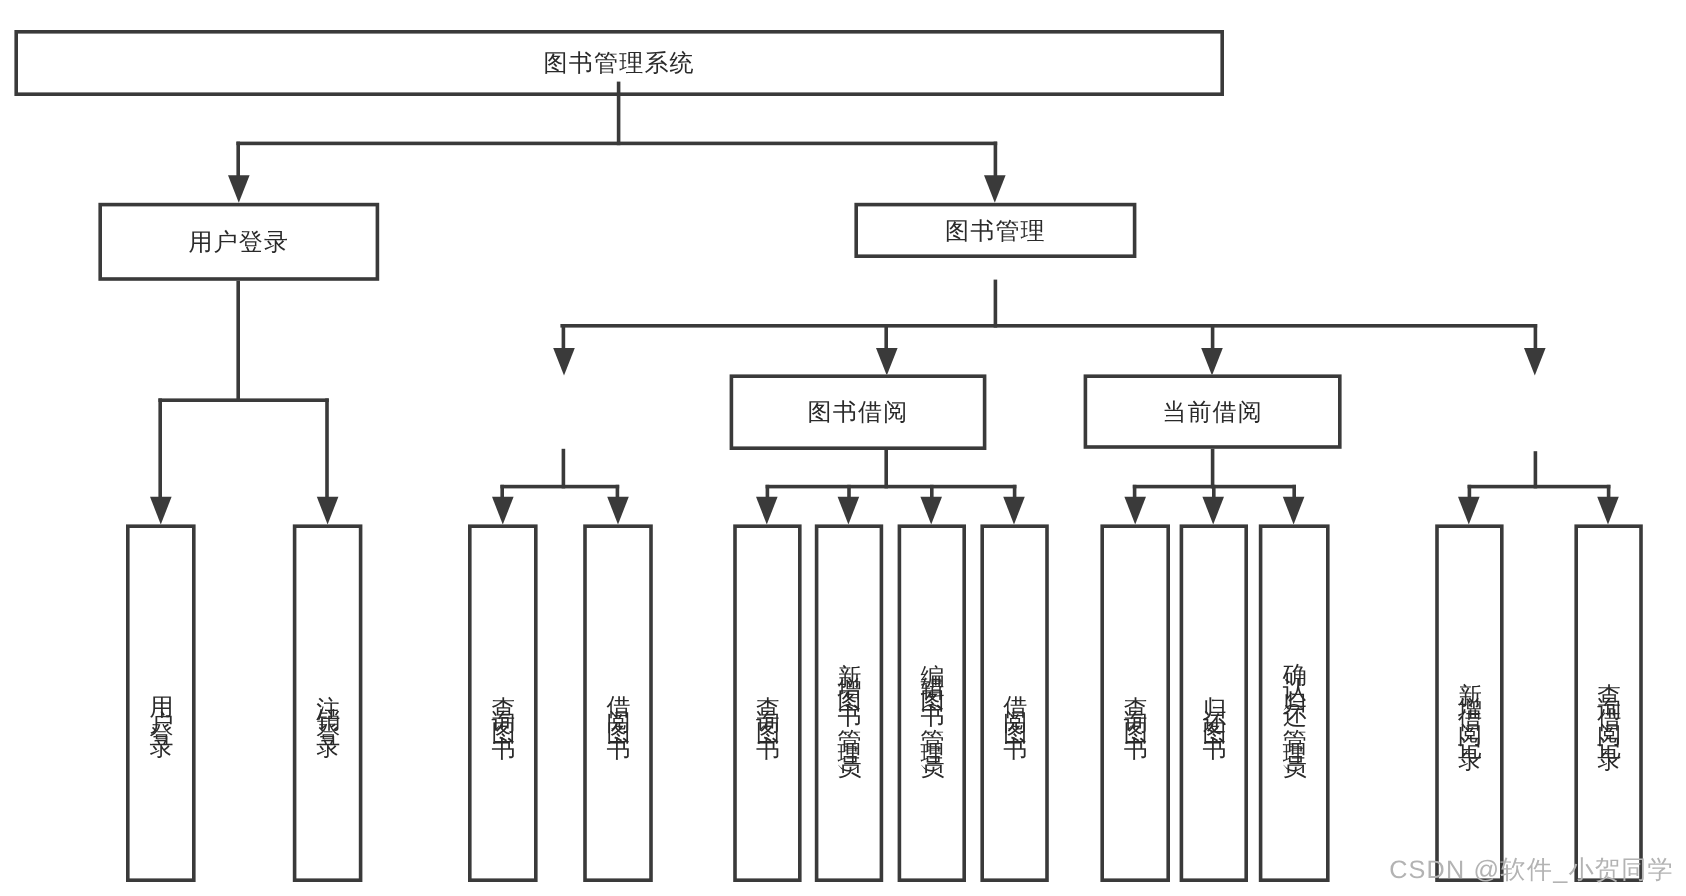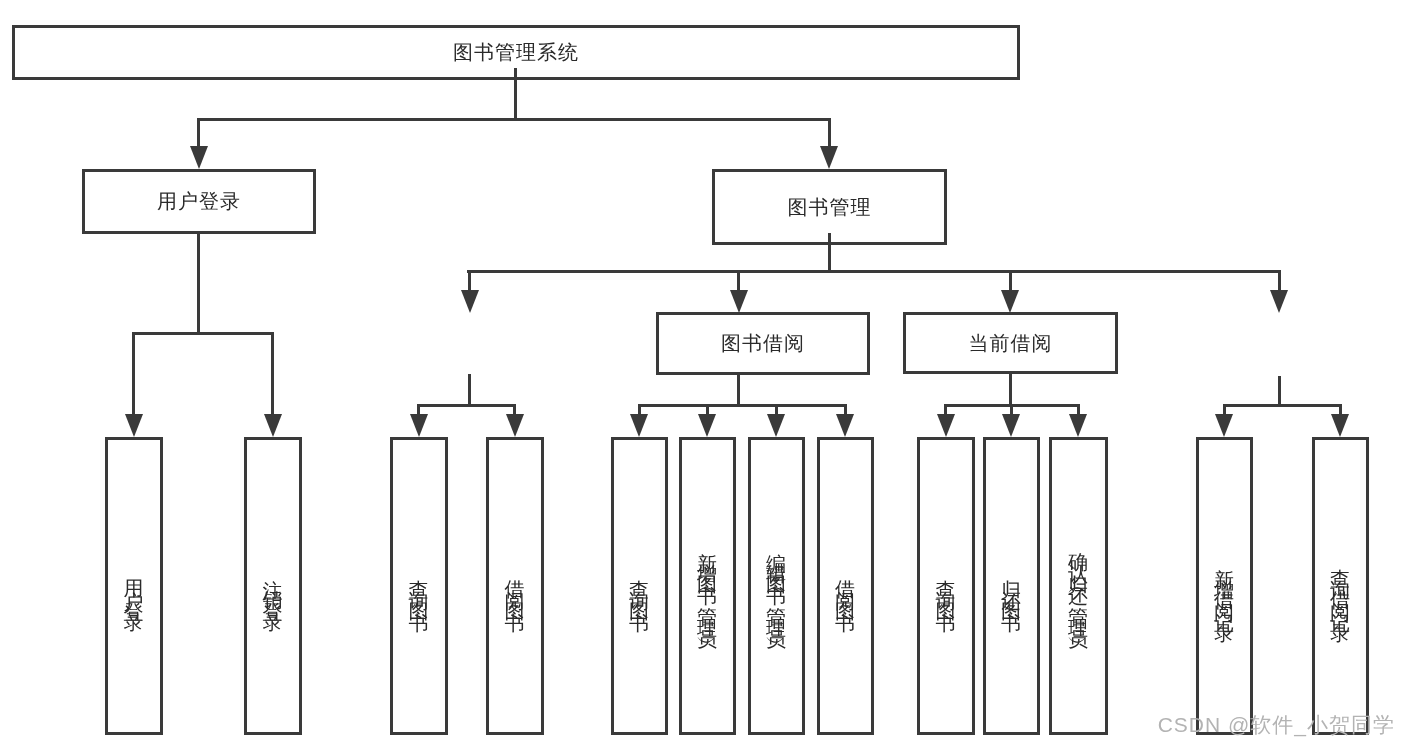--- a/index.html
+++ b/index.html
@@ -44,21 +44,21 @@
   <div class="line" style="left:514px;top:68px;width:3px;height:53px"></div>
   <div class="line" style="left:197px;top:118px;width:634px;height:3px"></div>
   <div class="line" style="left:197px;top:118px;width:3px;height:33px"></div>
   <div class="line" style="left:828px;top:118px;width:3px;height:33px"></div>
   <div class="arrow" style="left:190px;top:146px"></div>
   <div class="arrow" style="left:820px;top:146px"></div>
 
   <div class="box hbox" style="left:82px;top:169px;width:234px;height:65px">
     <span>用户登录</span>
   </div>
-  <div class="box hbox" style="left:712px;top:169px;width:235px;height:76px">
+  <div class="box hbox" style="left:712px;top:169px;width:235px;height:46px">
     <span>图书管理</span>
   </div>
 
   <div class="line" style="left:197px;top:234px;width:3px;height:101px"></div>
   <div class="line" style="left:132px;top:332px;width:142px;height:3px"></div>
   <div class="line" style="left:132px;top:332px;width:3px;height:86px"></div>
   <div class="line" style="left:271px;top:332px;width:3px;height:86px"></div>
   <div class="arrow" style="left:125px;top:414px"></div>
   <div class="arrow" style="left:264px;top:414px"></div>
 
@@ -66,21 +66,21 @@
   <div class="line" style="left:467px;top:270px;width:814px;height:3px"></div>
   <div class="line" style="left:468px;top:270px;width:3px;height:22px"></div>
   <div class="line" style="left:737px;top:270px;width:3px;height:22px"></div>
   <div class="line" style="left:1009px;top:270px;width:3px;height:22px"></div>
   <div class="line" style="left:1278px;top:270px;width:3px;height:22px"></div>
   <div class="arrow" style="left:461px;top:290px"></div>
   <div class="arrow" style="left:730px;top:290px"></div>
   <div class="arrow" style="left:1001px;top:290px"></div>
   <div class="arrow" style="left:1270px;top:290px"></div>
 
-  <div class="box hbox" style="left:656px;top:312px;width:214px;height:63px">
+  <div class="box hbox" style="left:608px;top:312px;width:214px;height:63px">
     <span>图书借阅</span>
   </div>
   <div class="box hbox" style="left:903px;top:312px;width:215px;height:62px">
     <span>当前借阅</span>
   </div>
 
   <div class="line" style="left:468px;top:374px;width:3px;height:33px"></div>
   <div class="line" style="left:417px;top:404px;width:99px;height:3px"></div>
   <div class="line" style="left:417px;top:404px;width:3px;height:14px"></div>
   <div class="line" style="left:513px;top:404px;width:3px;height:14px"></div>

